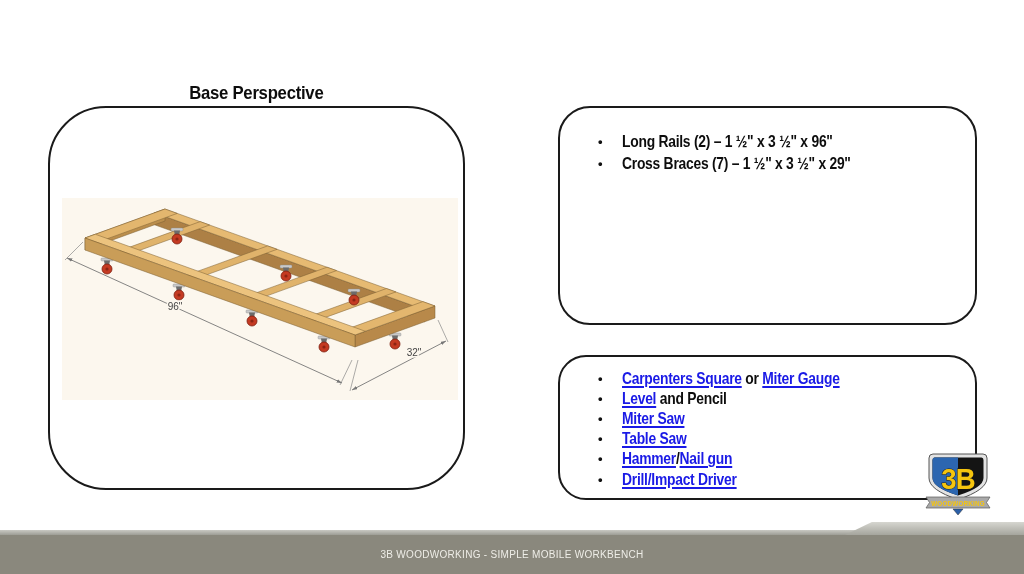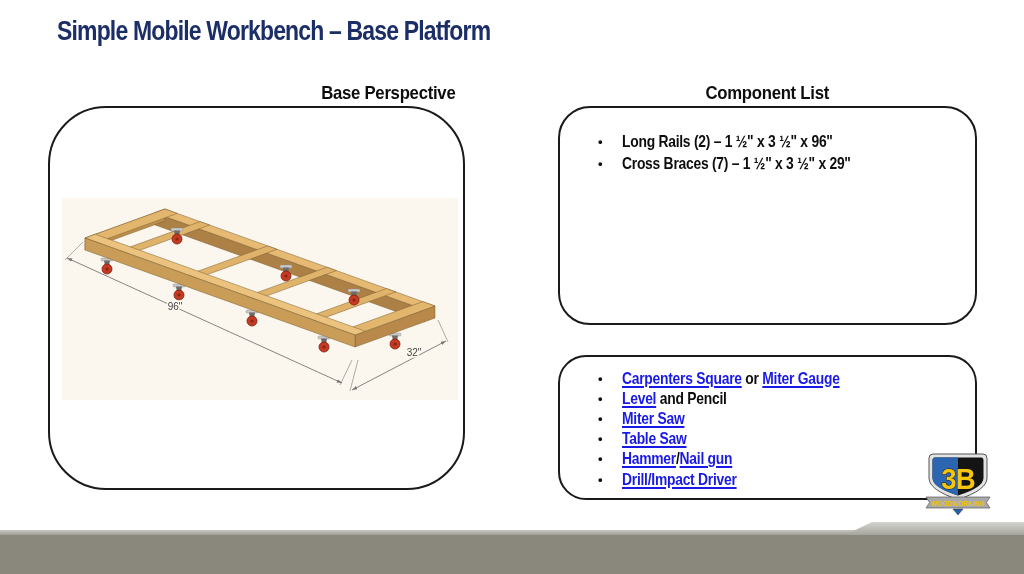--- a/index.html
+++ b/index.html
@@ -50,23 +50,22 @@
   .footer-text{
     position:absolute;left:0;top:549px;width:1024px;text-align:center;
     font-size:10px;color:#eeede7;letter-spacing:.3px;
   }
 </style>
 </head>
 <body>
 
 <div class="slide">
 
-  <h1 class="title"><span class="cond">Simple Mobile Workbench – Base Platform</span></h1>
 
-  <div class="col-head" style="left:48px;top:82px;width:417px;text-align:right;"><span class="cond center">Base Perspective</span></div>
+  <div class="col-head" style="left:48px;top:82px;width:417px;"><span class="cond center">Base Perspective</span></div>
 
   <div class="box left-box">
     <svg class="drawing" width="396" height="202" viewBox="0 0 396 202">
       <defs>
         <marker id="arr" markerWidth="7" markerHeight="6" refX="6" refY="2" orient="auto-start-reverse">
           <path d="M0,0 L6,2 L0,4 Z" fill="#777"></path>
         </marker>
         <g id="cstr">
           <rect x="-6" y="-10" width="12" height="3" rx="1" fill="#c9c9c9" stroke="#888" stroke-width="0.4"></rect>
           <path d="M -3 -7.5 L 3 -7.5 L 2 -2 L -2 -2 Z" fill="#6b6b6b"></path>
@@ -111,21 +110,20 @@
       <line x1="5" y1="60" x2="280" y2="185" stroke="#777" stroke-width="0.9" marker-start="url(#arr)" marker-end="url(#arr)"></line>
       <text x="113" y="112" font-size="10" font-family="Liberation Sans, sans-serif" fill="#444" text-anchor="middle" stroke="#fcf7ee" stroke-width="3" paint-order="stroke">96"</text>
 
       <line x1="296" y1="162" x2="288" y2="193" stroke="#888" stroke-width="0.7"></line>
       <line x1="376" y1="122" x2="386" y2="144" stroke="#888" stroke-width="0.7"></line>
       <line x1="290" y1="192" x2="384" y2="143" stroke="#777" stroke-width="0.9" marker-start="url(#arr)" marker-end="url(#arr)"></line>
       <text x="352" y="158" font-size="10" font-family="Liberation Sans, sans-serif" fill="#444" text-anchor="middle" stroke="#fcf7ee" stroke-width="3" paint-order="stroke">32"</text>
     </svg>
   </div>
 
-  <div class="col-head" style="left:558px;top:82px;width:419px;"><span class="cond center">Component List</span></div>
   <div class="box comp-box">
     <div id="component-items">
         <div class="li">
           <span class="dot">•</span>
           <span class="txt cond">Long Rails (2) – 1 ½" x 3 ½" x 96"</span>
         </div>
         <div class="li">
           <span class="dot">•</span>
           <span class="txt cond">Cross Braces (7) – 1 ½" x 3 ½" x 29"</span>
         </div>
@@ -157,20 +155,21 @@
         <div class="li">
           <span class="dot">•</span>
           <span class="txt cond"><a class="lnk" href="#">Drill/Impact Driver</a></span>
         </div>
       </div>
   </div>
 
   <div class="footer-strip"></div>
   <div class="footer-wedge"></div>
   <div class="footer-band"></div>
+  <div class="footer-text">3B WOODWORKING - SIMPLE MOBILE WORKBENCH</div>
 
   <svg class="logo" width="68" height="66" viewBox="0 0 68 66">
 
     <path d="M 9 2 L 59 2 Q 63 2 63 6 L 63 26 Q 63 38 34 47.5 Q 5 38 5 26 L 5 6 Q 5 2 9 2 Z" fill="#e3e3e3" stroke="#555" stroke-width="1"></path>
     <clipPath id="lhalf">
         <rect x="0" y="0" width="34" height="66"></rect>
       </clipPath>
     <path d="M 10.5 5.5 L 57.5 5.5 Q 59.5 5.5 59.5 8 L 59.5 26 Q 59.5 35.5 34 43.5 Q 8.5 35.5 8.5 26 L 8.5 8 Q 8.5 5.5 10.5 5.5 Z" fill="#141414"></path>
     <path d="M 10.5 5.5 L 57.5 5.5 Q 59.5 5.5 59.5 8 L 59.5 26 Q 59.5 35.5 34 43.5 Q 8.5 35.5 8.5 26 L 8.5 8 Q 8.5 5.5 10.5 5.5 Z" fill="#2c66b0" clip-path="url(#lhalf)"></path>
     <text x="0" y="0" transform="translate(34,37) scale(0.92,1)" text-anchor="middle" font-size="30" font-weight="bold" font-family="Liberation Sans, sans-serif" fill="#f6c50e" stroke="#1a1a1a" stroke-width="1" paint-order="stroke" letter-spacing="-1">3B</text>

